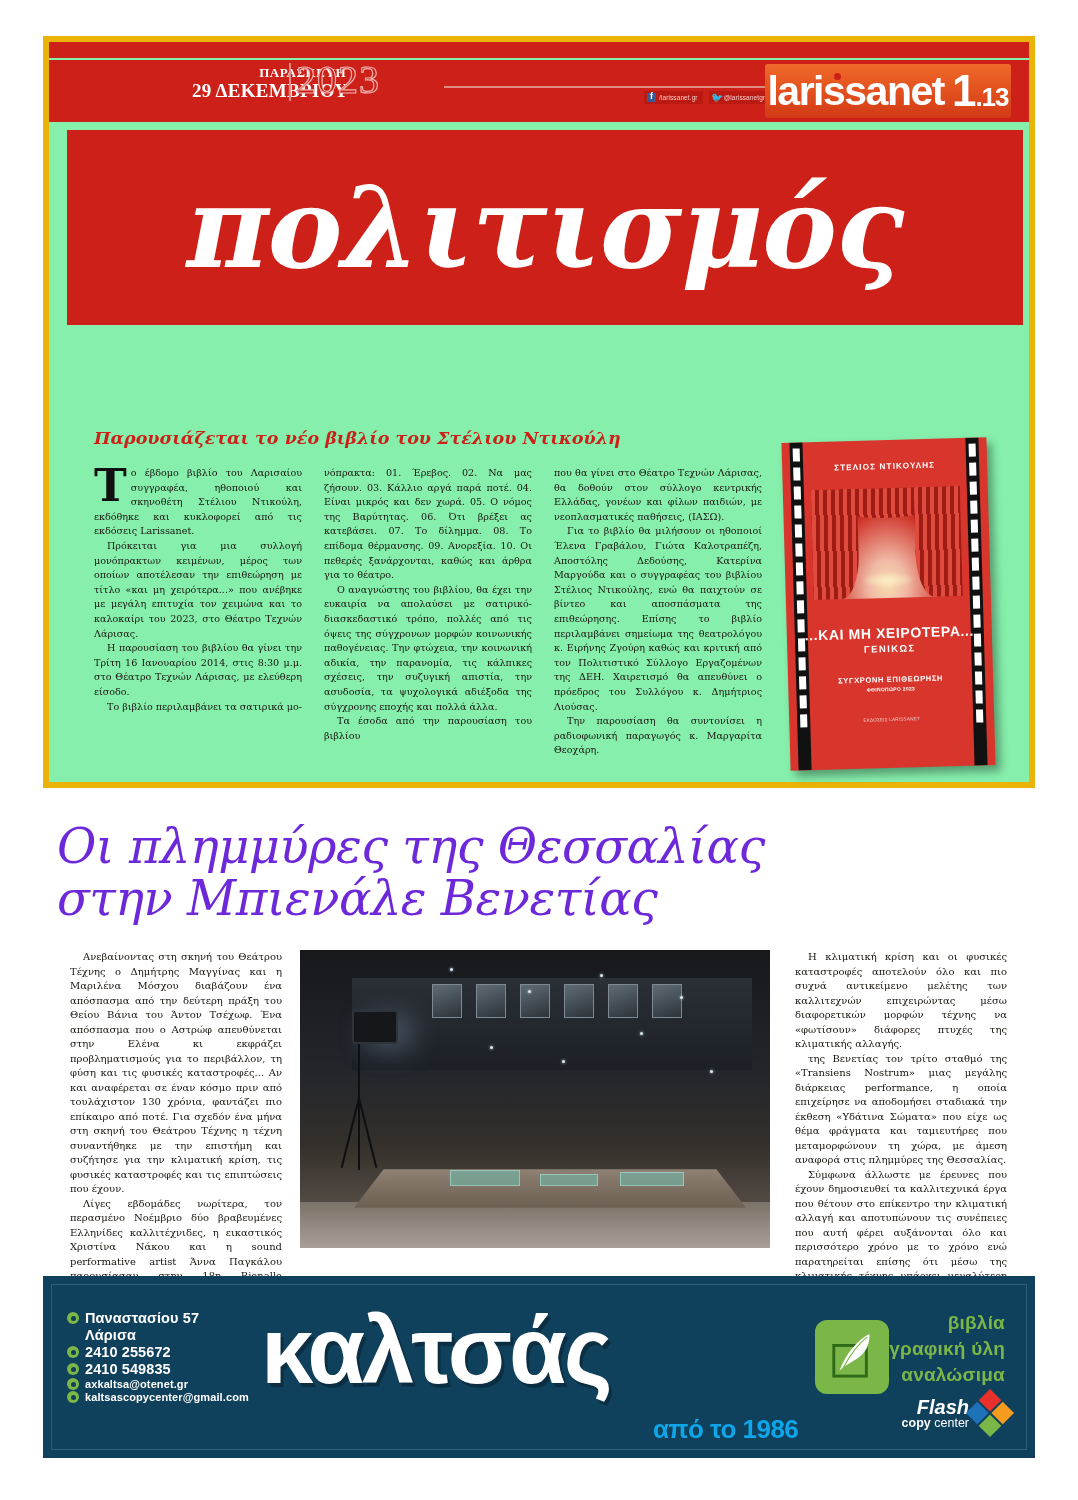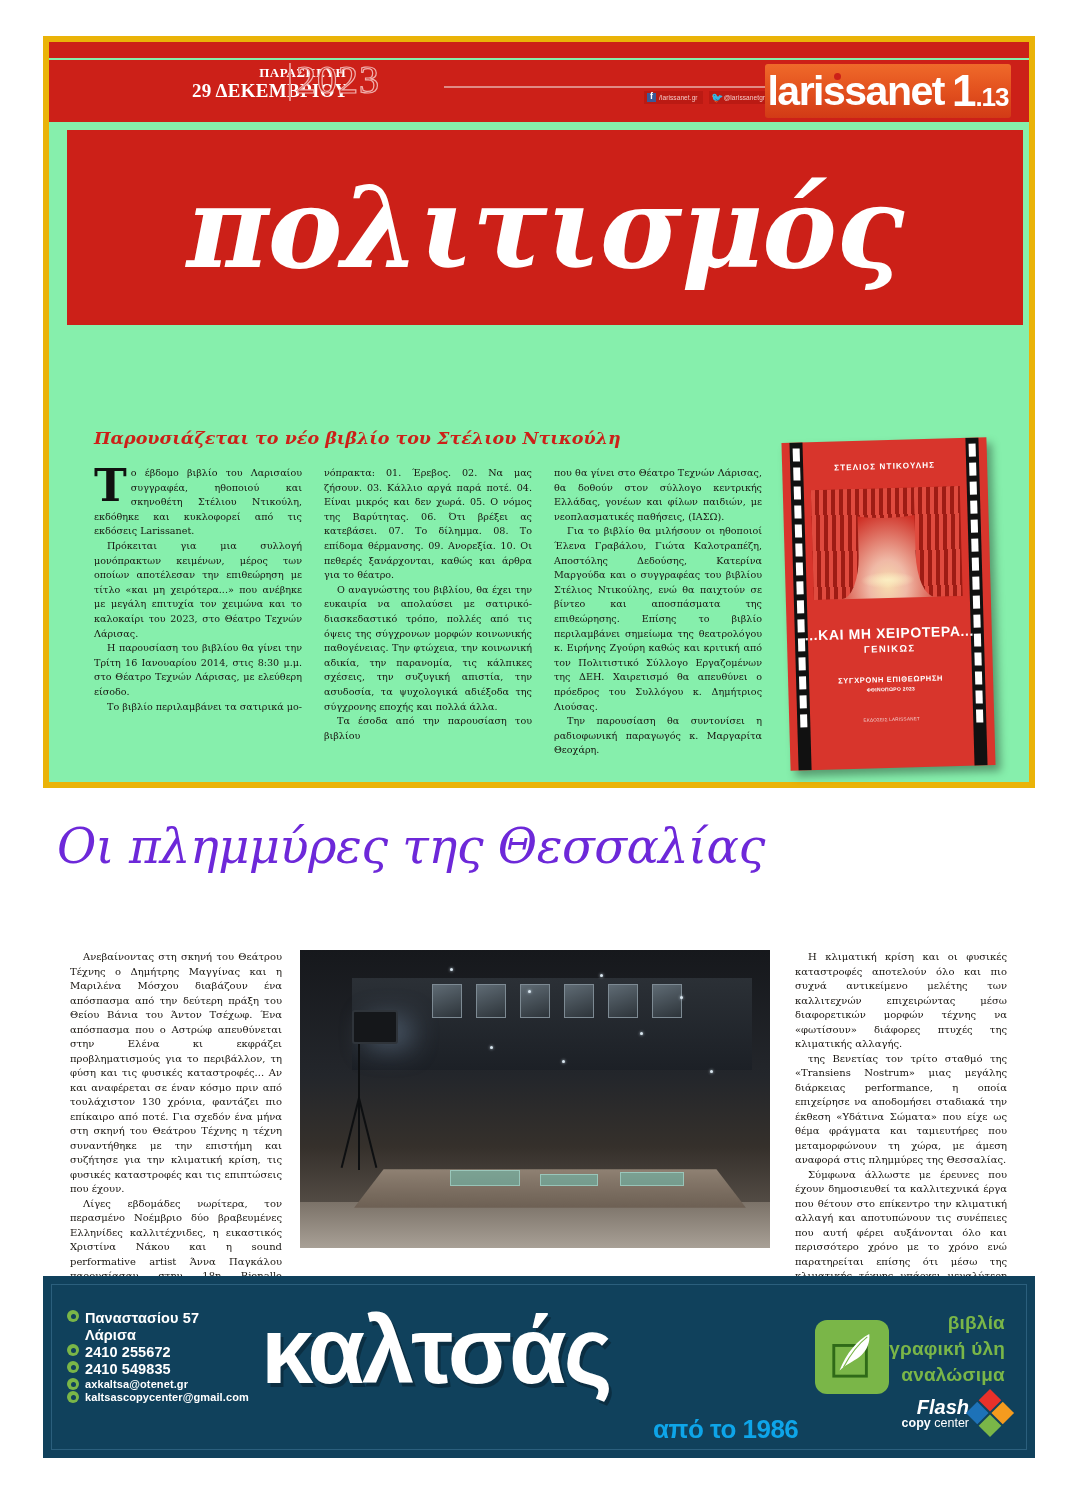--- a/index.html
+++ b/index.html
@@ -227,21 +227,21 @@
     background: linear-gradient(180deg,#7b7268 0%,#a8a096 100%);
   }
 
   
   .ad {
     position:absolute; left:43px; top:1276px; width:992px; height:182px;
     background:#10415c; overflow:hidden;
   }
   .ad-inner { position:absolute; inset:8px; border:1px solid #2b5f7d; }
   .ad-contact { position:absolute; left:24px; top:34px; }
-  .ad-line { display:flex; gap:6px; margin-bottom:1px; }
+  .ad-line { display:flex; align-items:center; gap:6px; margin-bottom:1px; }
   .ad-dot {
     width:12px; height:12px; border-radius:50%; background:#7ab648;
     flex:0 0 12px; position:relative;
   }
   .ad-dot::after {
     content:""; position:absolute; left:3.5px; top:3.5px;
     width:5px; height:5px; border-radius:50%; background:#10415c;
   }
   .ad-txt {
     font-family:"Liberation Sans", sans-serif; font-weight:bold; color:#fff;
@@ -398,20 +398,21 @@
       <div class="book-title">...ΚΑΙ ΜΗ ΧΕΙΡΟΤΕΡΑ...</div>
       <div class="book-sub">ΓΕΝΙΚΩΣ</div>
       <div class="book-line1">ΣΥΓΧΡΟΝΗ ΕΠΙΘΕΩΡΗΣΗ</div>
       <div class="book-line2">ΦΘΙΝΟΠΩΡΟ 2023</div>
       <div class="book-pub">ΕΚΔΟΣΕΙΣ LARISSANET</div>
     </div>
   </div>
 
   <div class="art2-head">
     <div>Οι πλημμύρες της Θεσσαλίας</div>
+    <div>στην Μπιενάλε Βενετίας</div>
   </div>
 
   <div class="art2-col-l">
     <p>Ανεβαίνοντας στη σκηνή του Θεάτρου Τέχνης ο Δημήτρης Μαγγίνας και η Μαριλένα Μόσχου διαβάζουν ένα απόσπασμα από την δεύτερη πράξη του Θείου Βάνια του Άντον Τσέχωφ. Ένα απόσπασμα που ο Αστρώφ απευθύνεται στην Ελένα κι εκφράζει προβληματισμούς για το περιβάλλον, τη φύση και τις φυσικές καταστροφές... Αν και αναφέρεται σε έναν κόσμο πριν από τουλάχιστον 130 χρόνια, φαντάζει πιο επίκαιρο από ποτέ. Για σχεδόν ένα μήνα στη σκηνή του Θεάτρου Τέχνης η τέχνη συναντήθηκε με την επιστήμη και συζήτησε για την κλιματική κρίση, τις φυσικές καταστροφές και τις επιπτώσεις που έχουν.</p>
     <p>Λίγες εβδομάδες νωρίτερα, τον περασμένο Νοέμβριο δύο βραβευμένες Ελληνίδες καλλιτέχνιδες, η εικαστικός Χριστίνα Νάκου και η sound performative artist Άννα Παγκάλου παρουσίασαν στην 18η Bienalle Αρχιτεκτονικής</p>
   </div>
 
   <div class="photo">
     <div class="ph-dark"></div>
     <div class="ph-wall"></div>

